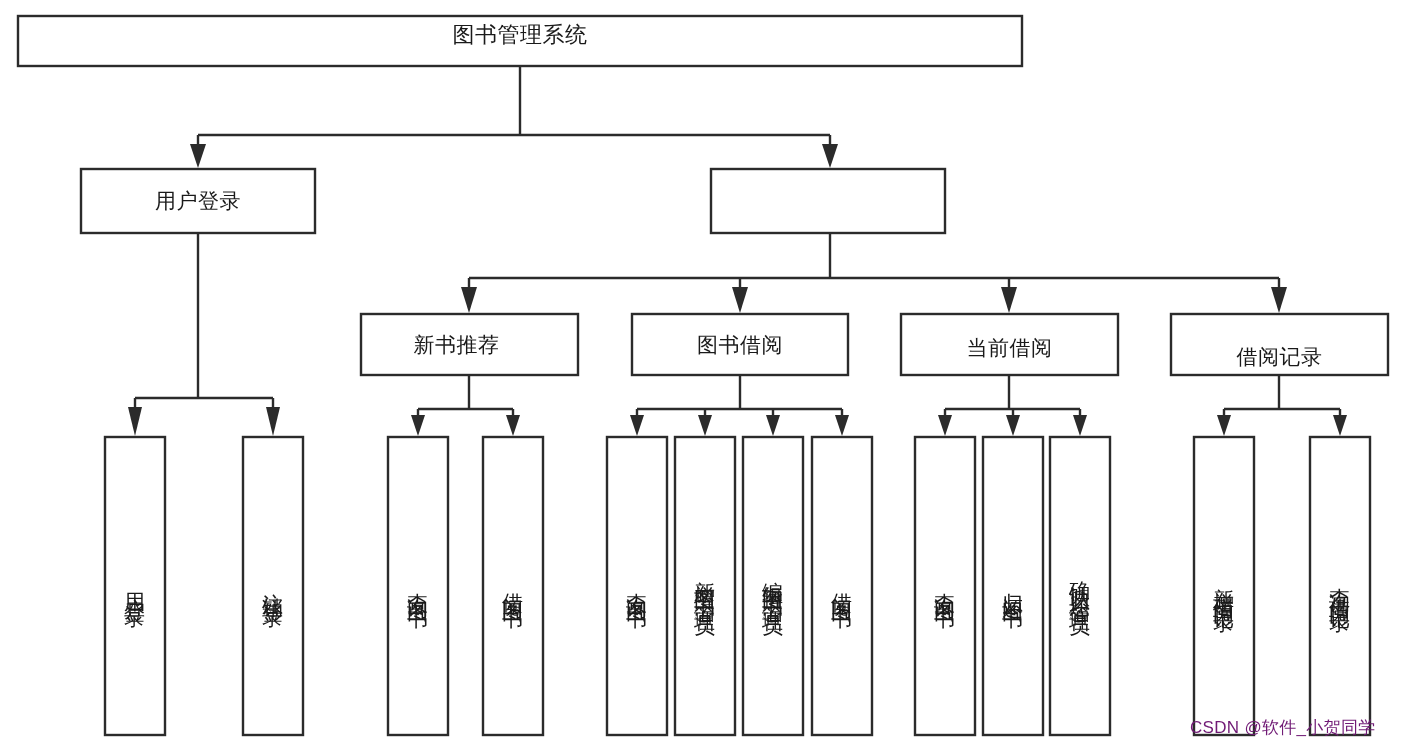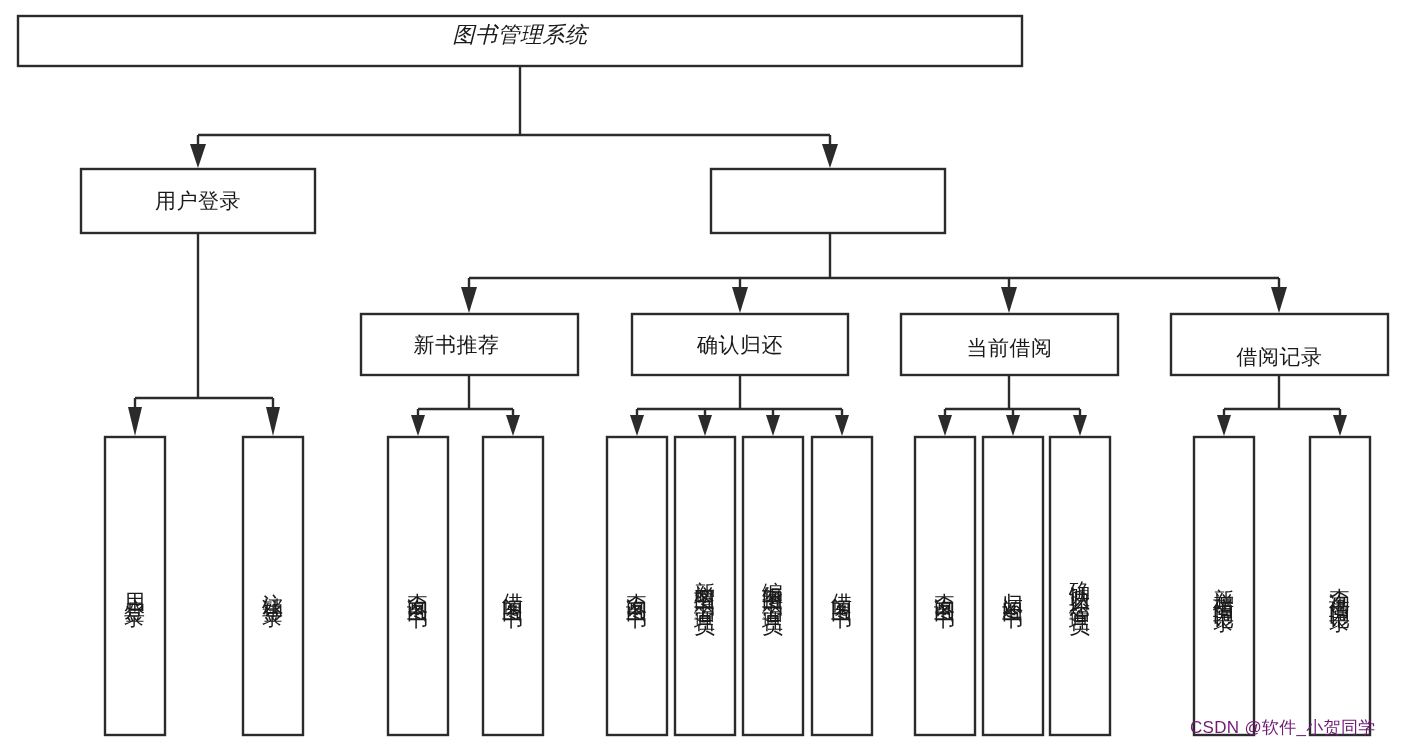--- a/index.html
+++ b/index.html
@@ -181,26 +181,26 @@
     <rect class="node-box" x="812" y="437" width="60" height="298"></rect>
 
     <rect class="node-box" x="915" y="437" width="60" height="298"></rect>
     <rect class="node-box" x="983" y="437" width="60" height="298"></rect>
     <rect class="node-box" x="1050" y="437" width="60" height="298"></rect>
 
     <rect class="node-box" x="1194" y="437" width="60" height="298"></rect>
     <rect class="node-box" x="1310" y="437" width="60" height="298"></rect>
   </svg>
 
-  <div class="node-label label-h label-root" style="left:18px; top:16px; width:1004px; height:38px;font-style:italic;">图书管理系统</div>
+  <div class="node-label label-h label-root" style="left:18px; top:16px; width:1004px; height:38px;">图书管理系统</div>
 
   <div class="node-label label-h" style="left:81px; top:169px; width:234px; height:64px;">用户登录</div>
 
   <div class="node-label label-h" style="left:361px; top:314px; width:191px; height:61px;">新书推荐</div>
-  <div class="node-label label-h" style="left:632px; top:314px; width:216px; height:61px;">确认归还</div>
+  <div class="node-label label-h" style="left:632px; top:314px; width:216px; height:61px;">图书借阅</div>
   <div class="node-label label-h" style="left:901px; top:314px; width:217px; height:68px;">当前借阅</div>
   <div class="node-label label-h" style="left:1171px; top:326px; width:217px; height:61px;">借阅记录</div>
 
   <div class="node-label label-v" style="left:105px; top:437px; width:60px; height:298px;">用户登录</div>
   <div class="node-label label-v" style="left:243px; top:437px; width:60px; height:298px;">注销登录</div>
 
   <div class="node-label label-v" style="left:388px; top:437px; width:60px; height:298px;">查询图书</div>
   <div class="node-label label-v" style="left:483px; top:437px; width:60px; height:298px;">借阅图书</div>
 
   <div class="node-label label-v" style="left:607px; top:437px; width:60px; height:298px;">查询图书</div>

